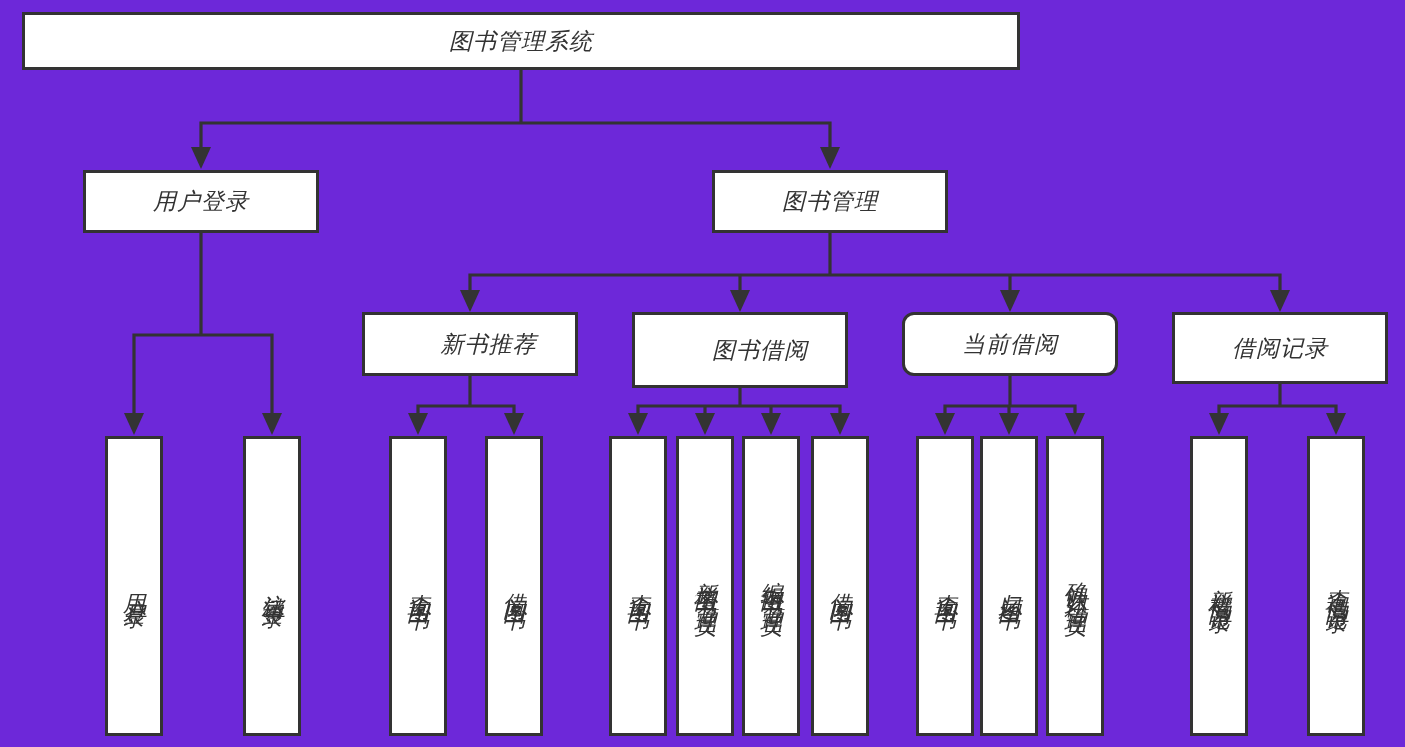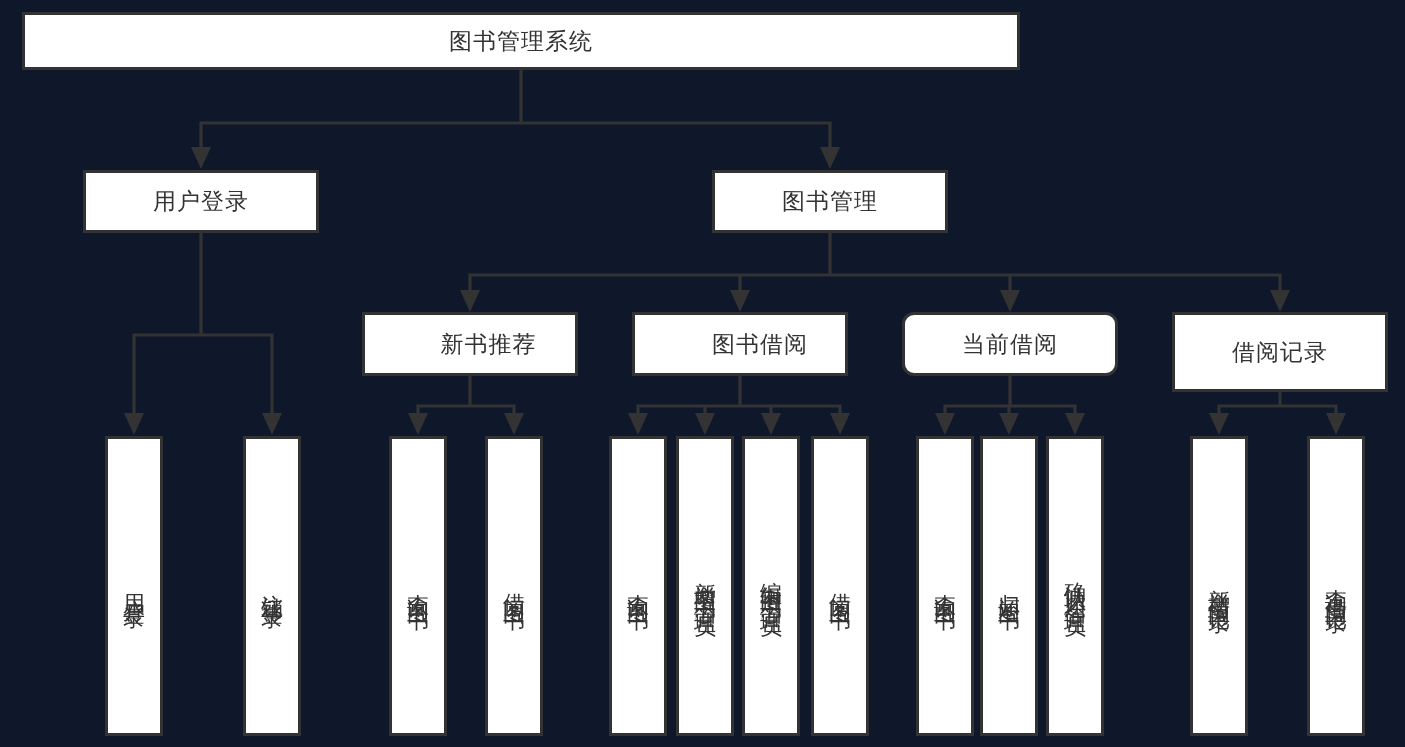--- a/index.html
+++ b/index.html
@@ -5,22 +5,23 @@
   html, body {
     margin: 0;
     padding: 0;
     background: #ffffff;
     font-family: "Liberation Sans", "DejaVu Sans", sans-serif;
   }
   .canvas {
     position: relative;
     width: 1405px;
     height: 747px;
-    background: #0f172a;
+    background: #6d28d9;
     overflow: hidden;
+    font-style: italic;
   }
   svg.connectors {
     position: absolute;
     left: 0; top: 0;
     width: 1405px;
     height: 747px;
     z-index: 0;
   }
   svg.connectors path {
     fill: none;
@@ -121,23 +122,23 @@
     <polygon points="1209,413 1229,413 1219,435"></polygon>
     <polygon points="1326,413 1346,413 1336,435"></polygon>
   </svg>
 
   <div class="box h" style="left:22px; top:12px; width:998px; height:58px;">图书管理系统</div>
 
   <div class="box h" style="left:83px; top:170px; width:236px; height:63px;">用户登录</div>
   <div class="box h" style="left:712px; top:170px; width:236px; height:63px;text-align:center;">图书管理</div>
 
   <div class="box h" style="left:362px; top:312px; width:216px; height:64px;padding-left:37px;">新书推荐</div>
-  <div class="box h" style="left:632px; top:312px; width:216px; height:64px;padding-left:40px;">图书借阅</div>
+  <div class="box h" style="left:632px; top:312px; width:216px; height:76px;padding-left:40px;">图书借阅</div>
   <div class="box h" style="left:902px; top:312px; width:216px; height:64px;border-radius:12px;">当前借阅</div>
-  <div class="box h" style="left:1172px; top:312px; width:216px; height:80px;">借阅记录</div>
+  <div class="box h" style="left:1172px; top:312px; width:216px; height:72px;">借阅记录</div>
 
   <div class="box v" style="left:105px;">用户登录</div>
   <div class="box v" style="left:243px;">注销登录</div>
 
   <div class="box v" style="left:389px;">查询图书</div>
   <div class="box v" style="left:485px;">借阅图书</div>
 
   <div class="box v" style="left:609px;">查询图书</div>
   <div class="box v" style="left:676px;">新增图书（管理员）</div>
   <div class="box v" style="left:742px;">编辑图书（管理员）</div>

